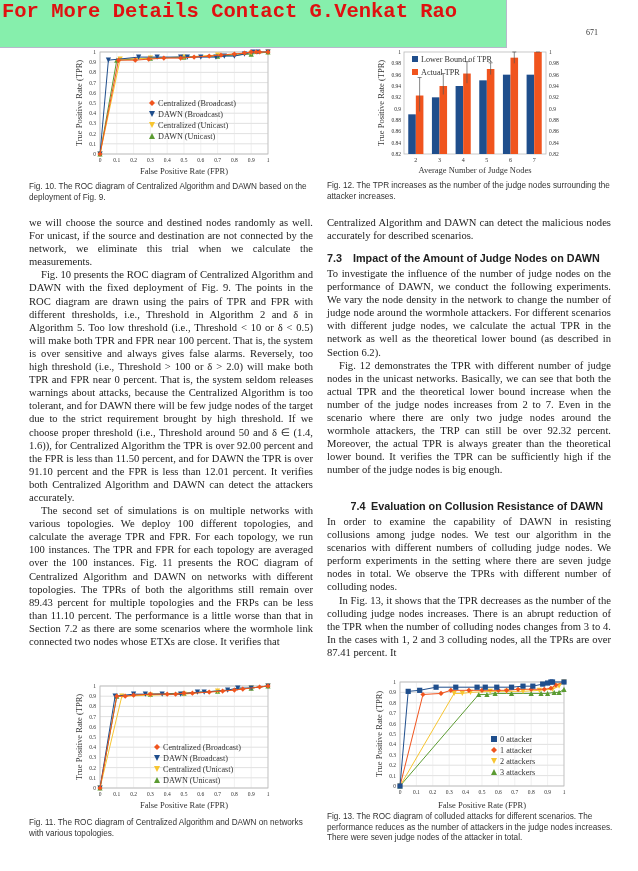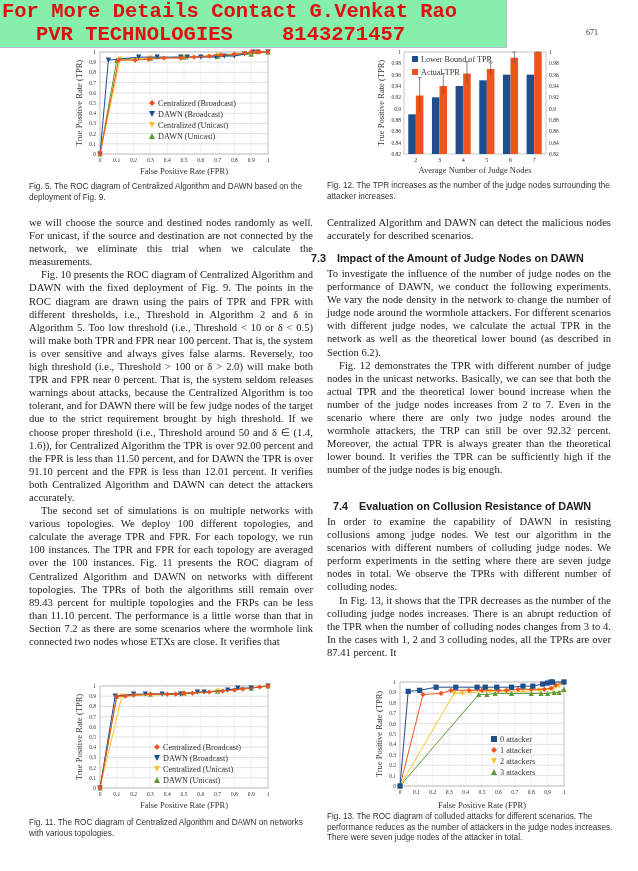--- a/index.html
+++ b/index.html
@@ -16,21 +16,20 @@
   .body-text p { margin: 0; }
   .body-text p.indent { text-indent: 12px; }
   .section-head { position: absolute; font-family: "Liberation Sans", sans-serif; font-weight: bold; font-size: 10.8px; color: #222; }
   .section-head .num { display: inline-block; width: 26px; }
 </style>
 </head>
 <body>
 
 <div class="banner">
   <div class="l1">For More Details Contact G.Venkat Rao</div>
-  <div class="l2">PVR TECHNOLOGIES    8143271457</div>
 </div>
 <div class="pagenum">671</div>
 
 <div class="chart" id="fig10" style="left:74px; top:48px; width:200px; height:128px;">
     <svg width="200" height="128" viewBox="0 0 200 128">
       <line x1="26" x2="194" y1="106" y2="106" stroke="#d9d9d9" stroke-width="0.8"></line>
       <text x="22" y="108" font-size="5.5" text-anchor="end" font-family="Liberation Serif, serif" fill="#333">0</text>
       <line x1="26" x2="194" y1="95.8" y2="95.8" stroke="#d9d9d9" stroke-width="0.8"></line>
       <text x="22" y="97.8" font-size="5.5" text-anchor="end" font-family="Liberation Serif, serif" fill="#333">0.1</text>
       <line x1="26" x2="194" y1="85.6" y2="85.6" stroke="#d9d9d9" stroke-width="0.8"></line>
@@ -126,21 +125,21 @@
       <polygon points="78,52 81,55 78,58 75,55" fill="#f0541e"></polygon>
       <text x="84" y="58" font-size="8.2" text-anchor="start" font-family="Liberation Serif, serif" fill="#333">Centralized (Broadcast)</text>
       <polygon points="75,63 81,63 78,69" fill="#1f4e8c"></polygon>
       <text x="84" y="69" font-size="8.2" text-anchor="start" font-family="Liberation Serif, serif" fill="#333">DAWN (Broadcast)</text>
       <polygon points="75,74 81,74 78,80" fill="#f7c531"></polygon>
       <text x="84" y="80" font-size="8.2" text-anchor="start" font-family="Liberation Serif, serif" fill="#333">Centralized (Unicast)</text>
       <polygon points="75,91 81,91 78,85" fill="#5b9b32"></polygon>
       <text x="84" y="91" font-size="8.2" text-anchor="start" font-family="Liberation Serif, serif" fill="#333">DAWN (Unicast)</text>
     </svg>
   </div>
-<div class="caption" style="left:29px; top:182px; width:284px;">Fig. 5. The ROC diagram of Centralized Algorithm and DAWN based on the deployment of Fig. 9.</div>
+<div class="caption" style="left:29px; top:182px; width:284px;">Fig. 10. The ROC diagram of Centralized Algorithm and DAWN based on the deployment of Fig. 9.</div>
 
 <div class="chart" id="fig12" style="left:374px; top:48px; width:196px; height:128px;">
     <svg width="196" height="128" viewBox="0 0 196 128">
       <text x="27" y="108" font-size="5.5" text-anchor="end" font-family="Liberation Serif, serif" fill="#333">0.82</text>
       <text x="175" y="108" font-size="5.5" text-anchor="start" font-family="Liberation Serif, serif" fill="#333">0.82</text>
       <text x="27" y="96.66666666666666" font-size="5.5" text-anchor="end" font-family="Liberation Serif, serif" fill="#333">0.84</text>
       <text x="175" y="96.66666666666666" font-size="5.5" text-anchor="start" font-family="Liberation Serif, serif" fill="#333">0.84</text>
       <text x="27" y="85.33333333333331" font-size="5.5" text-anchor="end" font-family="Liberation Serif, serif" fill="#333">0.86</text>
       <text x="175" y="85.33333333333331" font-size="5.5" text-anchor="start" font-family="Liberation Serif, serif" fill="#333">0.86</text>
       <text x="27" y="73.99999999999997" font-size="5.5" text-anchor="end" font-family="Liberation Serif, serif" fill="#333">0.88</text>
@@ -200,28 +199,28 @@
 
 <div class="body-text" style="left:29px; top:216px; width:284px;">
   <p>we will choose the source and destined nodes randomly as well. For unicast, if the source and destination are not connected by the network, we eliminate this trial when we calculate the measurements.</p>
   <p class="indent">Fig. 10 presents the ROC diagram of Centralized Algorithm and DAWN with the fixed deployment of Fig. 9. The points in the ROC diagram are drawn using the pairs of TPR and FPR with different thresholds, i.e., Threshold in Algorithm 2 and δ in Algorithm 5. Too low threshold (i.e., Threshold &lt; 10 or δ &lt; 0.5) will make both TPR and FPR near 100 percent. That is, the system is over sensitive and always gives false alarms. Reversely, too high threshold (i.e., Threshold &gt; 100 or δ &gt; 2.0) will make both TPR and FPR near 0 percent. That is, the system seldom releases warnings about attacks, because the Centralized Algorithm is too tolerant, and for DAWN there will be few judge nodes of the target due to the strict requirement brought by high threshold. If we choose proper threshold (i.e., Threshold around 50 and δ ∈ (1.4, 1.6)), for Centralized Algorithm the TPR is over 92.00 percent and the FPR is less than 11.50 percent, and for DAWN the TPR is over 91.10 percent and the FPR is less than 12.01 percent. It verifies both Centralized Algorithm and DAWN can detect the attackers accurately.</p>
   <p class="indent">The second set of simulations is on multiple networks with various topologies. We deploy 100 different topologies, and calculate the average TPR and FPR. For each topology, we run 100 instances. The TPR and FPR for each topology are averaged over the 100 instances. Fig. 11 presents the ROC diagram of Centralized Algorithm and DAWN on networks with different topologies. The TPRs of both the algorithms still remain over 89.43 percent for multiple topologies and the FRPs can be less than 11.10 percent. The performance is a little worse than that in Section 7.2 as there are some scenarios where the wormhole link connected two nodes whose ETXs are close. It verifies that</p>
 </div>
 
 <div class="body-text" style="left:327px; top:216px; width:284px;">
   <p>Centralized Algorithm and DAWN can detect the malicious nodes accurately for described scenarios.</p>
 </div>
-<div class="section-head" style="left:311px; top:252px;">
+<div class="section-head" style="left:327px; top:252px;">
   <span class="num">7.3</span><span>Impact of the Amount of Judge Nodes on DAWN</span>
 </div>
 <div class="body-text" style="left:327px; top:267px; width:284px;">
   <p>To investigate the influence of the number of judge nodes on the performance of DAWN, we conduct the following experiments. We vary the node density in the network to change the number of judge node around the wormhole attackers. For different scenarios with different judge nodes, we calculate the actual TPR in the network as well as the theoretical lower bound (as described in Section 6.2).</p>
   <p class="indent">Fig. 12 demonstrates the TPR with different number of judge nodes in the unicast networks. Basically, we can see that both the actual TPR and the theoretical lower bound increase when the number of the judge nodes increases from 2 to 7. Even in the scenario where there are only two judge nodes around the wormhole attackers, the TRP can still be over 92.32 percent. Moreover, the actual TPR is always greater than the theoretical lower bound. It verifies the TPR can be sufficiently high if the number of the judge nodes is big enough.</p>
 </div>
-<div class="section-head" style="left:333px; top:500px;">
+<div class="section-head" style="left:345px; top:500px;text-align:center;">
   <span class="num">7.4</span><span>Evaluation on Collusion Resistance of DAWN</span>
 </div>
 <div class="body-text" style="left:327px; top:515px; width:284px;">
   <p>In order to examine the capability of DAWN in resisting collusions among judge nodes. We test our algorithm in the scenarios with different numbers of colluding judge nodes. We perform experiments in the setting where there are seven judge nodes in total. We observe the TPRs with different number of colluding nodes.</p>
   <p class="indent">In Fig. 13, it shows that the TPR decreases as the number of the colluding judge nodes increases. There is an abrupt reduction of the TPR when the number of colluding nodes changes from 3 to 4. In the cases with 1, 2 and 3 colluding nodes, all the TPRs are over 87.41 percent. It</p>
 </div>
 
 <div class="chart" id="fig11" style="left:74px; top:682px; width:200px; height:128px;">
     <svg width="200" height="128" viewBox="0 0 200 128">
       <line x1="26" x2="194" y1="106" y2="106" stroke="#d9d9d9" stroke-width="0.8"></line>

